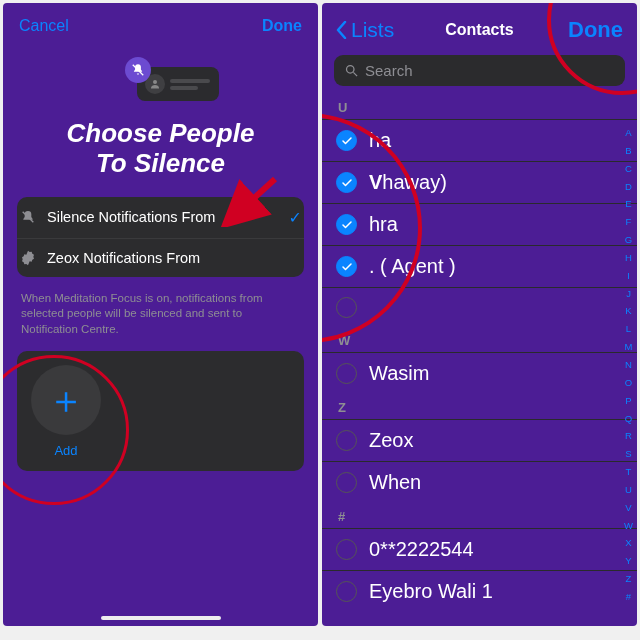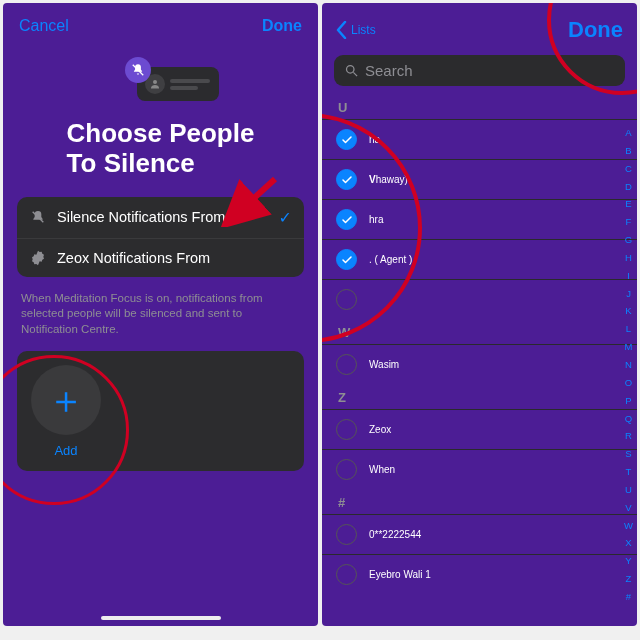--- a/index.html
+++ b/index.html
@@ -42,30 +42,31 @@
   }
   .hero-card .lines { display:flex; flex-direction:column; gap:3px; }
   .hero-card .lines span { display:block; height:4px; border-radius:2px; background:#4a4a4d; }
   .hero-card .lines span:first-child { width: 40px;} .hero-card .lines span:last-child { width:28px;}
   .hero-badge {
     position: absolute; left: 24px; top: 4px;
     width: 26px; height: 26px; border-radius: 50%;
     background: #6c4bd1; display:flex; align-items:center; justify-content:center;
   }
   .l-title {
-    font-size: 26px; font-weight: 700; color: #fff; text-align: left; line-height: 1.15;
+    font-size: 26px; font-weight: 700; color: #fff; text-align: center; line-height: 1.15;
     padding: 0 20px;
+    font-style: italic;
   }
   .l-options {
     margin: 18px 14px 6px;
     background: #2c2c2e; border-radius: 10px; overflow: hidden;
   }
   .opt {
     display:flex; align-items:center; gap:10px;
-    padding: 11px 12px; font-size: 14.5px; color:#fff;
+    padding: 11px 2px; font-size: 14.5px; color:#fff;
   }
   .opt + .opt { border-top: 1px solid #3a3a3c; }
   .opt .lead { width:18px; display:flex; justify-content:center; color:#8e8e93; }
   .opt .lbl { flex:1; }
   .opt .chk { color:#0a84ff; font-size:16px; }
   .l-note {
     color:#8e8e93; font-size:11.5px; line-height:1.35;
     padding: 8px 18px 0;
   }
   .l-addcard {
@@ -83,31 +84,31 @@
 
   
   .ann-circle { position:absolute; border:3px solid #d00022; border-radius:50%; pointer-events:none; }
   .ann-arrow { position:absolute; pointer-events:none; }
 
   
   .r-top {
     display:flex; align-items:center; justify-content:space-between;
     padding: 14px 14px 6px; font-size:16px;
   }
-  .r-back { color:#0a84ff; display:flex; align-items:center; gap:4px; font-size:12px;}
+  .r-back { color:#0a84ff; display:flex; align-items:center; gap:4px; font-size:21px;}
   .r-title { color:#fff; font-weight:600; font-size:16px; position:absolute; left:0; right:0; text-align:center; pointer-events:none;}
   .r-done { color:#0a84ff; font-weight:700; font-size:22px; }
   .r-search {
     margin: 6px 12px 8px; background:#2b2b2d; border-radius:9px;
     display:flex; align-items:center; gap:6px; padding:7px 10px; color:#8e8e93; font-size:15px;text-align:center;
   }
   .sect-h { color:#8e8e93; font-size:13px; font-weight:600; padding: 6px 16px 4px; }
   .c-row {
     display:flex; align-items:center; gap:12px;
-    padding: 9px 14px; font-size:10px; color:#fff;
+    padding: 9px 14px; font-size:20px; color:#fff;
     border-top:1px solid #2a2a2c;
   }
   .c-row:first-of-type { border-top:none; }
   .c-radio {
     width:21px; height:21px; border-radius:50%;
     border:1.6px solid #555; flex:0 0 21px;
     display:flex; align-items:center; justify-content:center;
   }
   .c-radio.sel { background:#0a84ff; border-color:#0a84ff; }
   .c-radio.sel svg { display:block; }
@@ -202,20 +203,21 @@
 </div>
 
 <div class="phone">
   <div class="r-top" style="position:relative;">
     <span class="r-back">
       <svg width="11" height="18" viewBox="0 0 11 18">
           <path d="M9 1 L2 9 L9 17" stroke="#0a84ff" stroke-width="2.5" fill="none" stroke-linecap="round" stroke-linejoin="round"></path>
         </svg>
       <span>Lists</span>
     </span>
+    <span class="r-title">Contacts</span>
     <span class="r-done">Done</span>
   </div>
 
   <div class="r-search">
     <svg width="15" height="15" viewBox="0 0 24 24" fill="#8e8e93">
         <circle cx="10" cy="10" r="6" stroke="#8e8e93" stroke-width="2" fill="none"></circle>
         <line x1="15" y1="15" x2="21" y2="21" stroke="#8e8e93" stroke-width="2"></line>
       </svg>
     <span>Search</span>
   </div>

